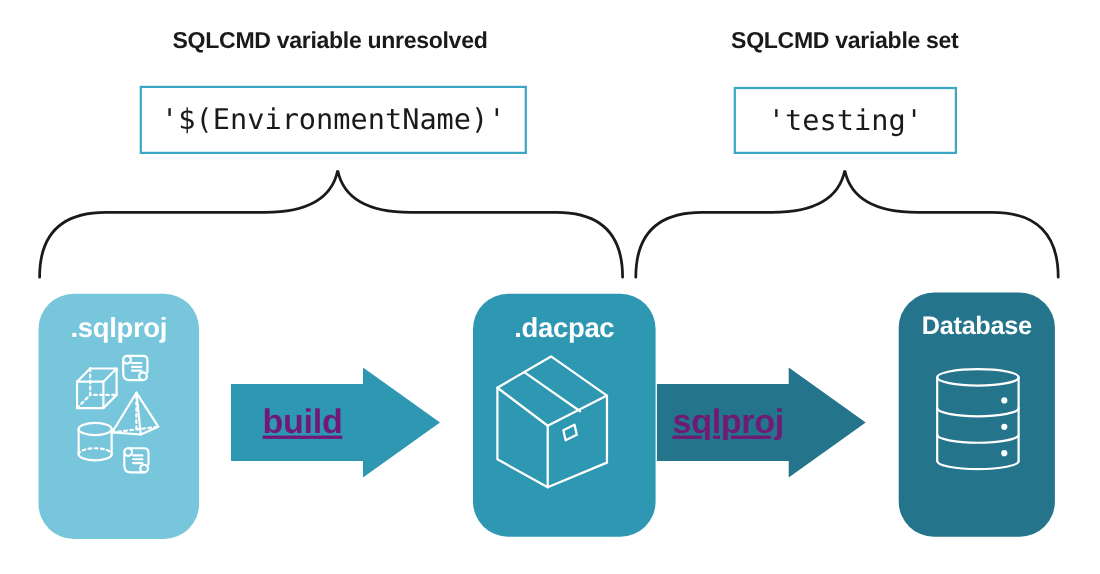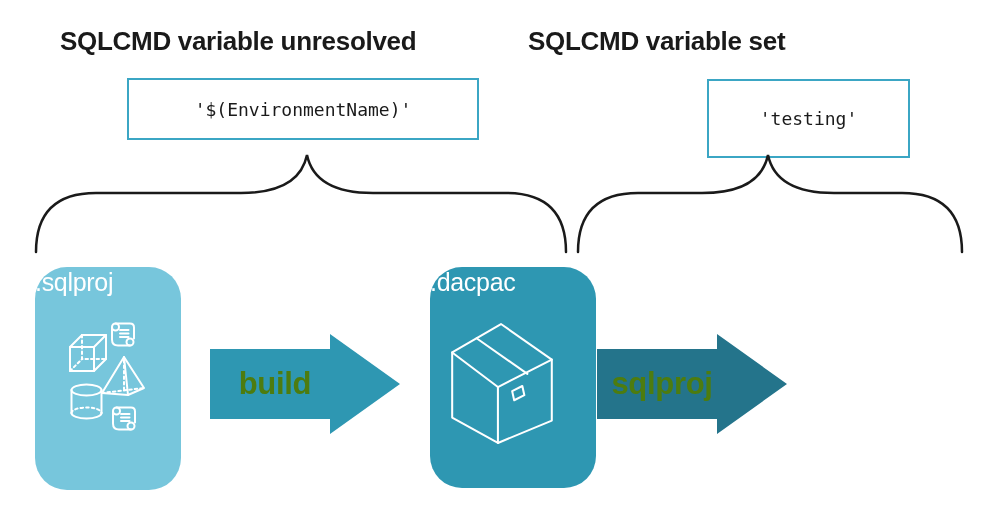--- a/index.html
+++ b/index.html
@@ -2,59 +2,59 @@
 <html style="--light-blue: #77C6DC; --teal: #2E97B2; --dark-teal: #24748B; --code-border: #3BA6C4; --ink: #1a1a1a;"><head>
 <meta charset="utf-8">
 <style>
   * { margin:0; padding:0; box-sizing:border-box; }
   html,body { background:#ffffff; }
   #canvas {
     position:relative; width:1000px; height:522px; background:#ffffff;
     font-family:"Liberation Sans", sans-serif; overflow:hidden;
   }
   .title {
-    position:absolute; width:480px; 
-    font-size:26px; font-weight:700; color:var(--ink); letter-spacing:-0.3px;
+    position:absolute; width:480px; text-align:center;
+    font-size:21px; font-weight:700; color:var(--ink); letter-spacing:-0.3px;
   }
   #title-left  { left:60px;  top:26px; }
   #title-right { left:528px; top:26px; }
   .codebox {
     position:absolute; background:#ffffff;
     border:2.5px solid var(--code-border);
     display:flex; align-items:center; justify-content:center;
     font-family:"DejaVu Sans Mono","Liberation Mono",monospace;
-    font-size:18px; color:var(--ink); white-space:pre;
+    font-size:26px; color:var(--ink); white-space:pre;
   }
   #codebox-left  { left:127px; top:78px; width:352px; height:62px; }
-  #codebox-right { left:707px; top:79px; width:203px; height:79px; }
+  #codebox-right { left:667px; top:79px; width:203px; height:61px; }
   .brace { position:absolute; }
   #brace-left  { left:30px;  top:149px; }
   #brace-right { left:572px; top:149px; }
   .node {
     position:absolute; border-radius:32px;
   }
   #box-sqlproj  { left:35px;  top:267px; width:146px; height:223px; background:var(--light-blue); }
   #box-dacpac   { left:430px; top:267px; width:166px; height:221px; background:var(--teal); }
   #box-database { left:817px; top:266px; width:142px; height:222px; background:var(--dark-teal); }
   .node-label {
-    margin-top:1px; text-align:left; color:#ffffff;
-    font-weight:400; font-size:25px; letter-spacing:-0.3px;
+    margin-top:17px; text-align:center; color:#ffffff;
+    font-weight:700; font-size:25px; letter-spacing:-0.3px;
   }
   #box-database .node-label { font-size:23px; }
   .node-icon { position:absolute; }
   #sqlproj-icons  { left:34px; top:53px; }
   #package-icon   { left:17px; top:55px; }
   #database-icon  { left:33px; top:68px; }
   .arrow-svg { position:absolute; }
   #arrow-build-svg  { left:210px; top:334px; }
   #arrow-deploy-svg { left:597px; top:334px; }
   .arrow-label {
     position:absolute; width:126px; height:70px; top:349px;
     display:flex; align-items:center; justify-content:center;
-    color:#4d7c0f; font-weight:700; font-size:31px; letter-spacing:-0.3px;
+    color:#701a75; font-weight:700; font-size:31px; letter-spacing:-0.3px;text-decoration:underline;
   }
   #arrow-build-label  { left:212px; }
   #arrow-deploy-label { left:599px; }
   .icon-stroke { stroke:#ffffff; fill:none; stroke-width:2; stroke-linecap:round; stroke-linejoin:round; }
   .icon-dash   { stroke-dasharray:2.5 3; }
 </style>
 </head>
 <body>
 
 <div id="canvas">
@@ -134,14 +134,29 @@
         <path d="M61 68 L71 63 L73 72 L63 77 Z"></path>
       </g>
     </svg>
   </div>
 
   <svg id="arrow-deploy-svg" class="arrow-svg" width="192" height="100" viewBox="0 0 192 100">
     <polygon points="0,15 120,15 120,0 190,50 120,100 120,85 0,85" style="fill:var(--dark-teal)"></polygon>
   </svg>
   <div id="arrow-deploy-label" class="arrow-label">sqlproj</div>
 
+  <div id="box-database" class="node">
+    <div class="node-label">Database</div>
+    <svg id="database-icon" class="node-icon" width="78" height="94" viewBox="0 0 78 94">
+      <g class="icon-stroke" stroke-width="3">
+        <ellipse cx="39" cy="9" rx="37" ry="7.5"></ellipse>
+        <path d="M2 9 V85 M76 9 V85"></path>
+        <path d="M2 37 A37 7.5 0 0 0 76 37"></path>
+        <path d="M2 61 A37 7.5 0 0 0 76 61"></path>
+        <path d="M2 85 A37 7.5 0 0 0 76 85"></path>
+      </g>
+      <circle cx="63" cy="30" r="2.8" fill="#ffffff"></circle>
+      <circle cx="63" cy="54" r="2.8" fill="#ffffff"></circle>
+      <circle cx="63" cy="78" r="2.8" fill="#ffffff"></circle>
+    </svg>
+  </div>
 
 </div>
 
 </body></html>

